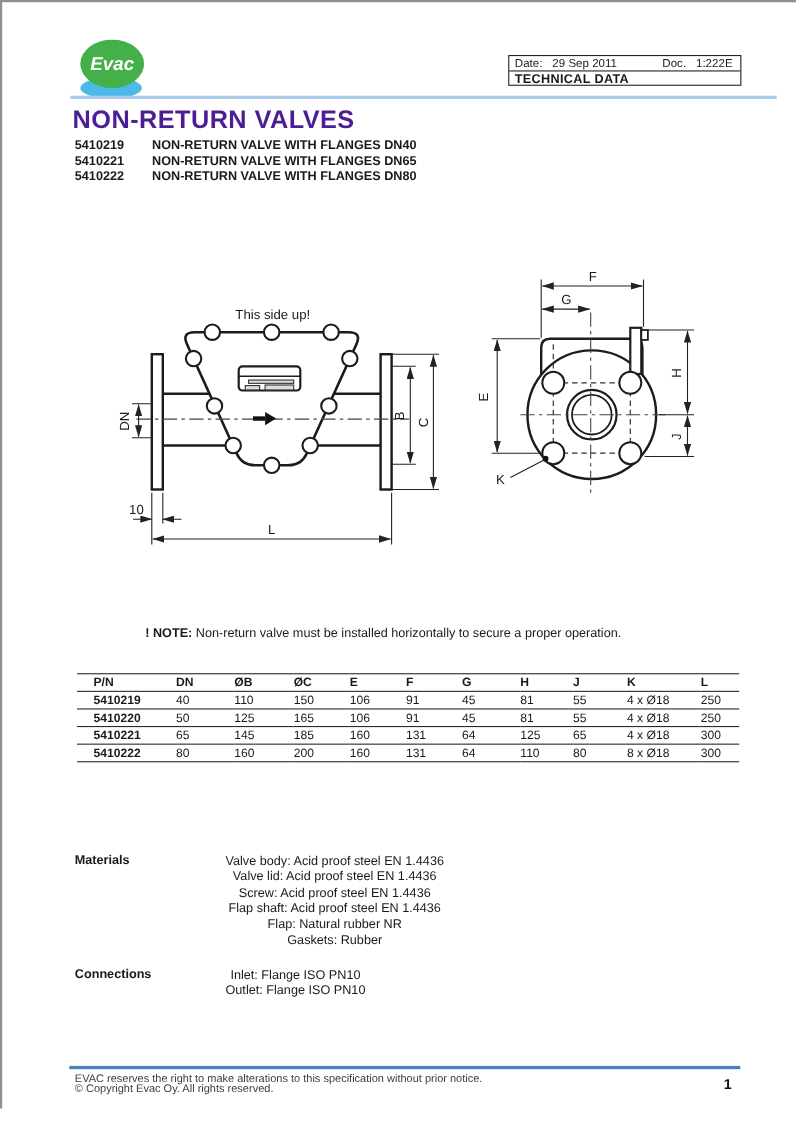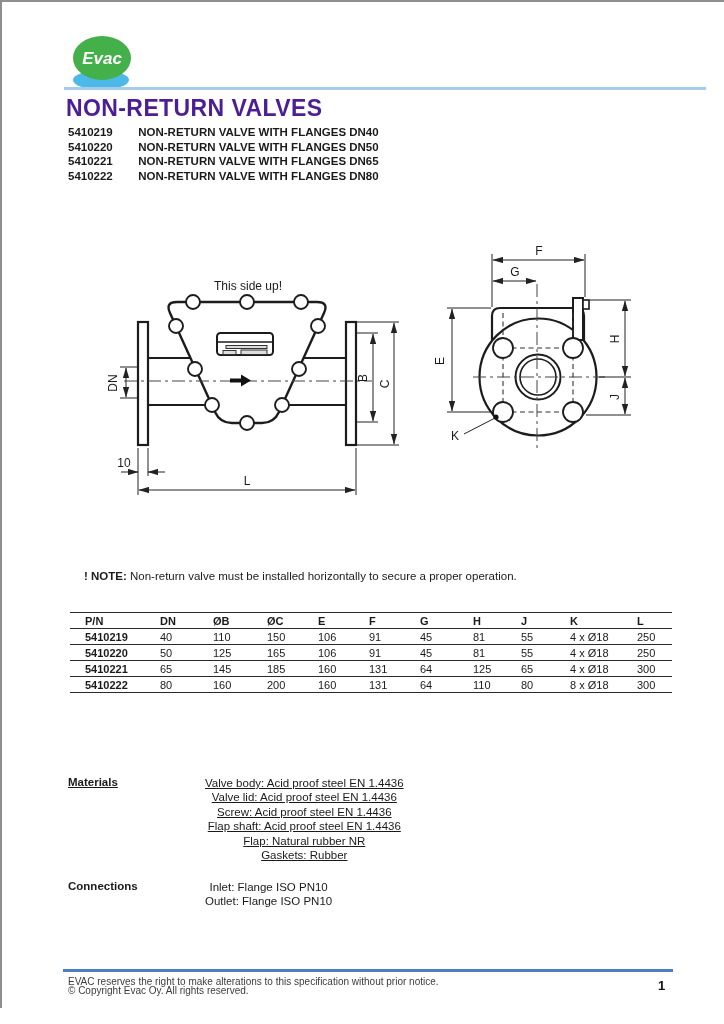--- a/index.html
+++ b/index.html
@@ -22,65 +22,72 @@
   .products{position:absolute;left:68px;top:125px;font-size:11.5px;font-weight:bold;}
   .prow{height:14.5px;line-height:14.5px;white-space:nowrap;}
   .prow .pn{display:inline-block;width:67px;}
   
   .draw-left{position:absolute;left:88px;top:238px;width:320px;height:265px;}
   .draw-right{position:absolute;left:435px;top:228px;width:240px;height:250px;}
   .draw-left text,.draw-right text{font-family:"Liberation Sans",sans-serif;font-size:12px;fill:#1a1a1a;}
   .cap{font-size:12.5px;}
   
   .note{position:absolute;left:84px;top:570px;font-size:11.5px;white-space:nowrap;}
-  .note b{font-weight:bold;}
+  .note b{font-weight:bold;margin-left:48px;}
   
   .dims{position:absolute;left:70px;top:612px;width:602px;border-collapse:collapse;table-layout:fixed;font-size:11px;}
   .dims th,.dims td{height:15px;padding:0;text-align:left;font-weight:normal;vertical-align:middle;white-space:nowrap;}
   .dims thead th{font-weight:bold;border-top:1.5px solid #2a2a2a;border-bottom:1.5px solid #2a2a2a;margin-top:44px;}
   .dims tbody td{border-bottom:1.5px solid #2a2a2a;}
   .dims .c0{padding-left:15px;font-weight:bold;}
   col.w0{width:90px;}col.w1{width:53px;}col.w2{width:54px;}col.w3{width:51px;}
   col.w4{width:51px;}col.w5{width:51px;}col.w6{width:53px;}col.w7{width:48px;}
   col.w8{width:49px;}col.w9{width:67px;}col.w10{width:35px;}
   
   .spec{position:absolute;left:68px;display:flex;font-size:11.5px;}
   .spec-label{width:137px;font-weight:bold;}
   .spec-lines div{height:14.4px;line-height:14.4px;white-space:nowrap;text-align:center;}
-  .materials{top:776px;text-decoration:underline;}
+  .materials{top:776px;}
   .connections{top:880px;}
   
   .rule-bottom{position:absolute;left:63px;top:969px;width:610px;height:2.5px;background:#4a80c2;}
   .footer-text{position:absolute;left:68px;top:977px;font-size:10px;line-height:9.2px;color:#3c3c3c;}
   .page-num{position:absolute;left:658px;top:978px;font-size:13px;font-weight:bold;color:#111;}
 </style>
 </head>
 <body>
 
 <div class="page">
 
   <svg class="logo" viewBox="0 0 62 54">
     <ellipse cx="30" cy="44" rx="28" ry="9.5" fill="#4db9e8"></ellipse>
     <ellipse cx="31" cy="22" rx="29" ry="22" fill="#44b049"></ellipse>
     <text x="31" y="28" text-anchor="middle" font-size="17" font-style="italic" font-weight="bold" fill="#ffffff">Evac</text>
   </svg>
 
+  <div class="doc-box">
+    <div class="doc-row1">
+      <span>Date:</span>
+      <span class="val">29 Sep 2011</span>
+      <span class="doc-right">
+        <span>Doc.</span>
+        <span class="val">1:222E</span>
+      </span>
+    </div>
+    <div class="doc-row2">TECHNICAL DATA</div>
+  </div>
 
   <div class="rule-top"></div>
 
   <h1 class="title">NON-RETURN VALVES</h1>
 
   <div class="products">
     <div class="prow">
       <span class="pn">5410219</span>
       <span>NON-RETURN VALVE WITH FLANGES DN40</span>
-    </div>
-    <div class="prow">
-      <span class="pn">5410220</span>
-      <span>NON-RETURN VALVE WITH FLANGES DN50</span>
     </div>
     <div class="prow">
       <span class="pn">5410221</span>
       <span>NON-RETURN VALVE WITH FLANGES DN65</span>
     </div>
     <div class="prow">
       <span class="pn">5410222</span>
       <span>NON-RETURN VALVE WITH FLANGES DN80</span>
     </div>
   </div>

